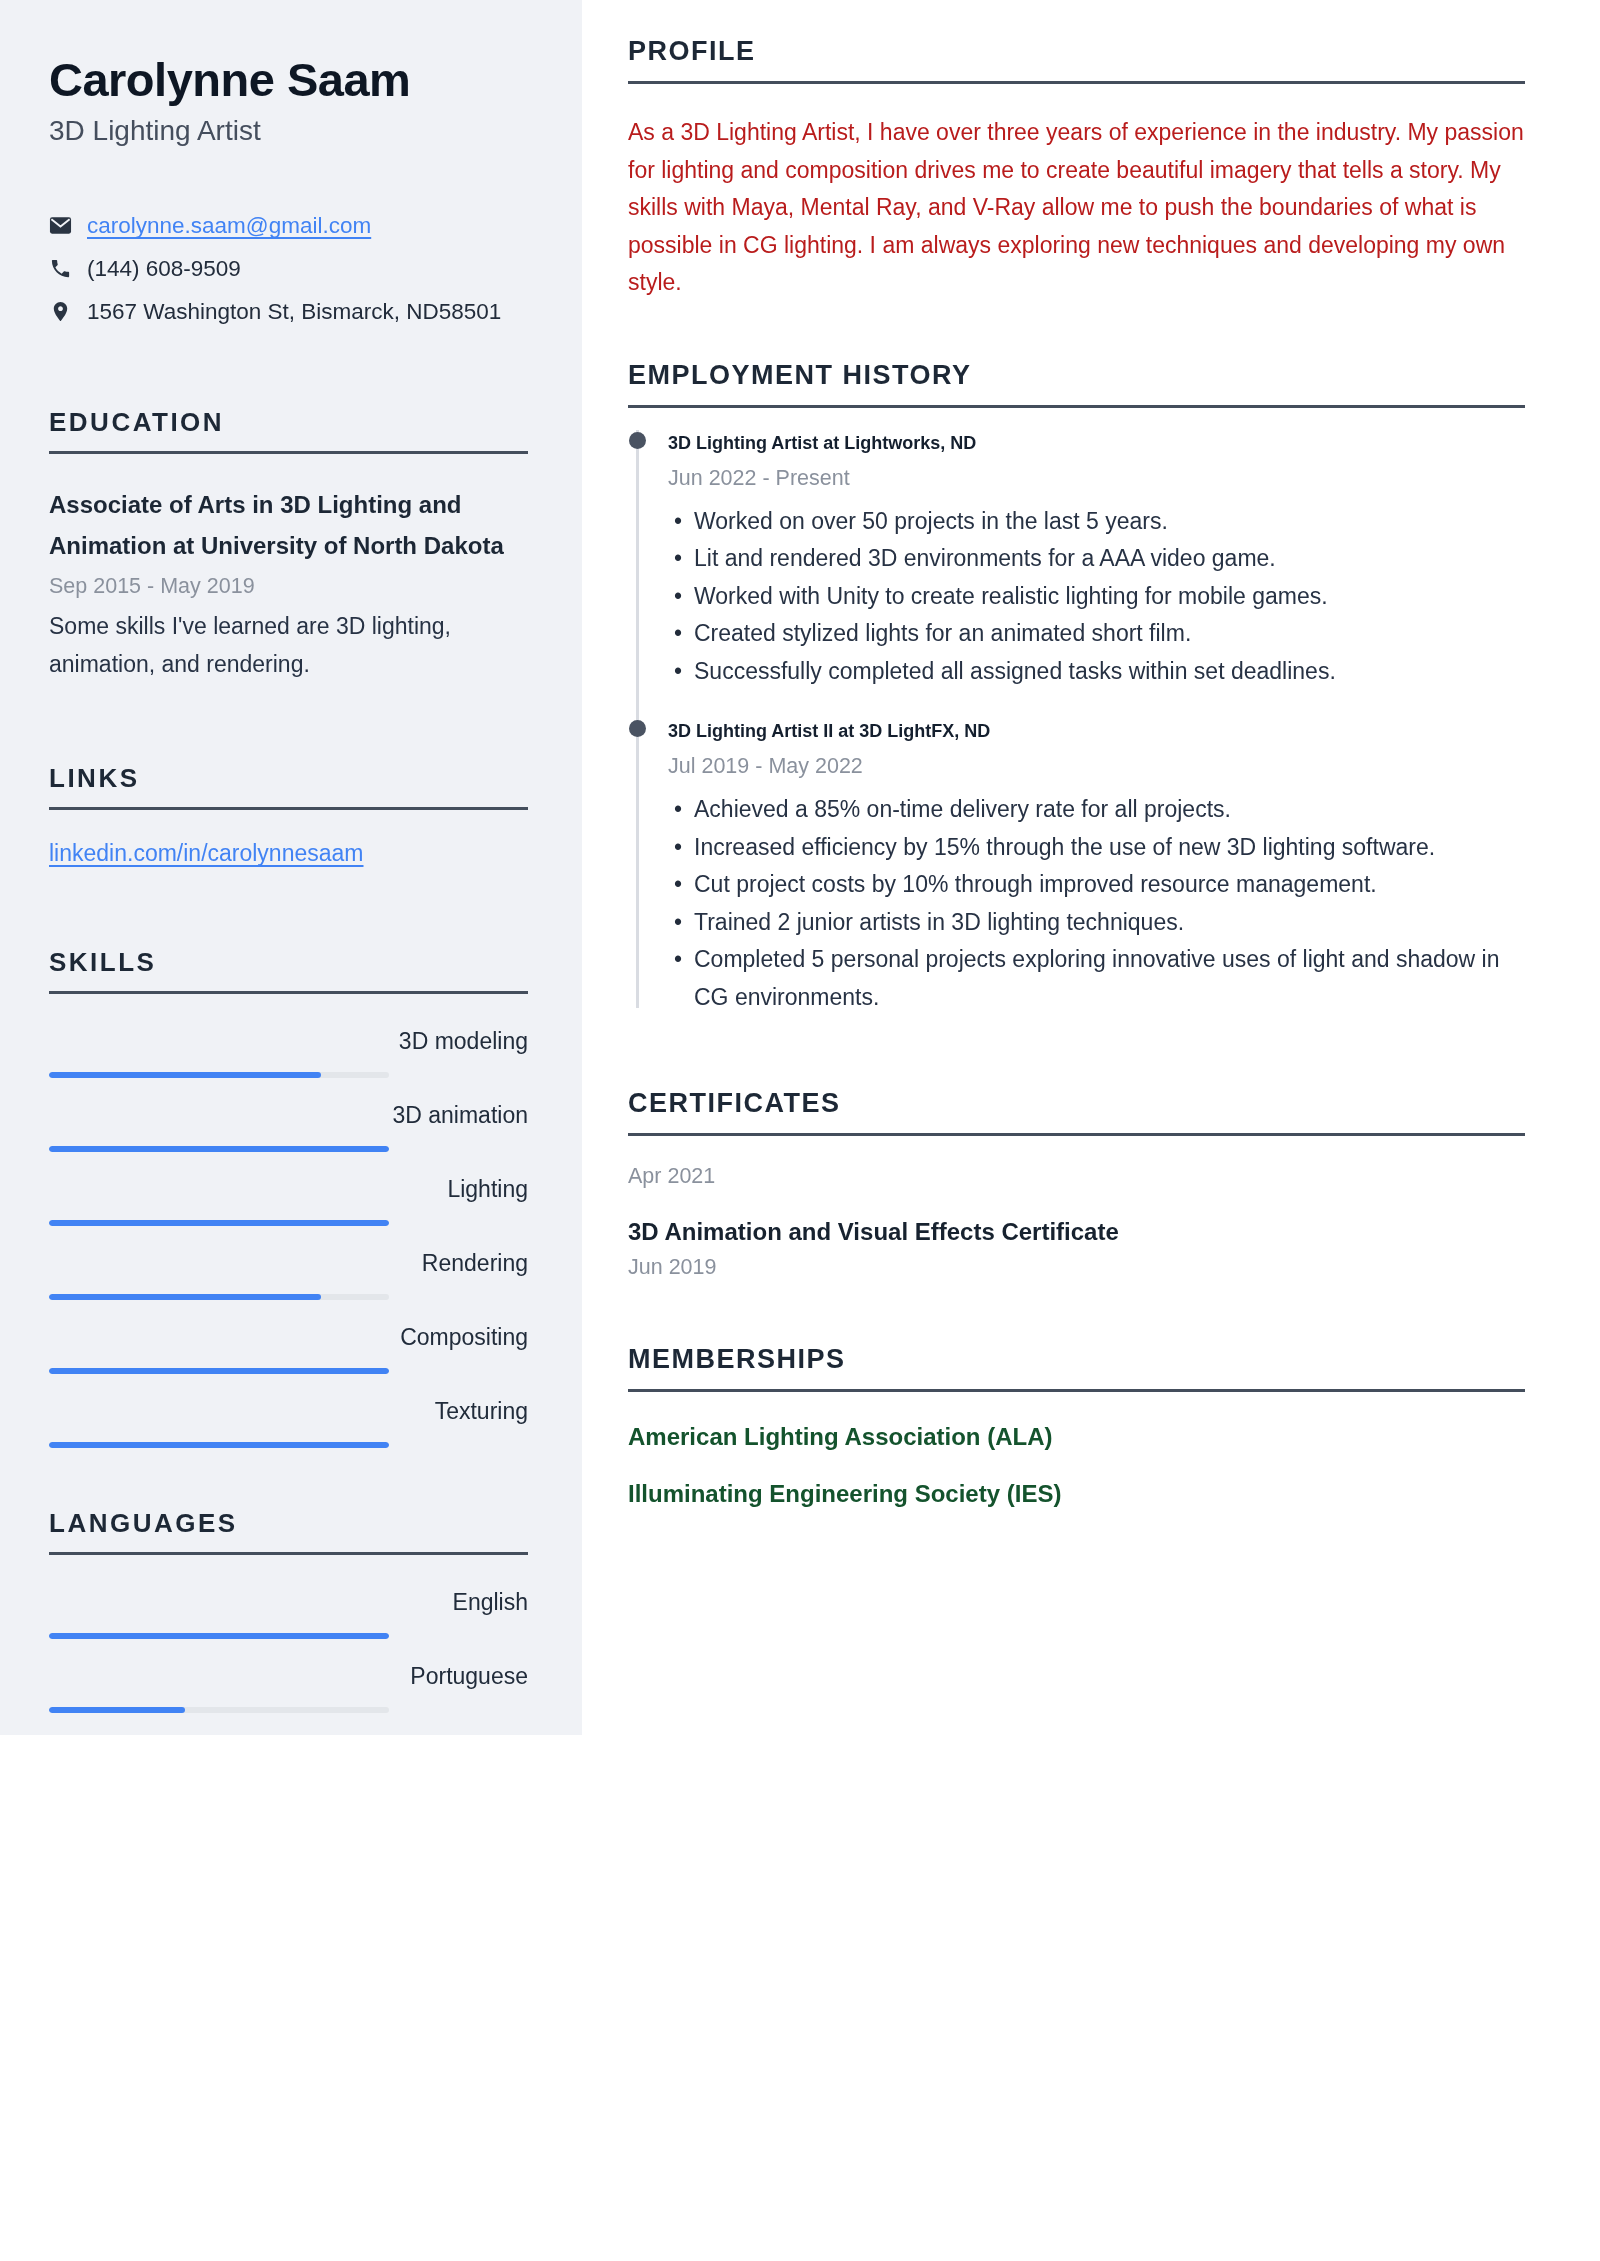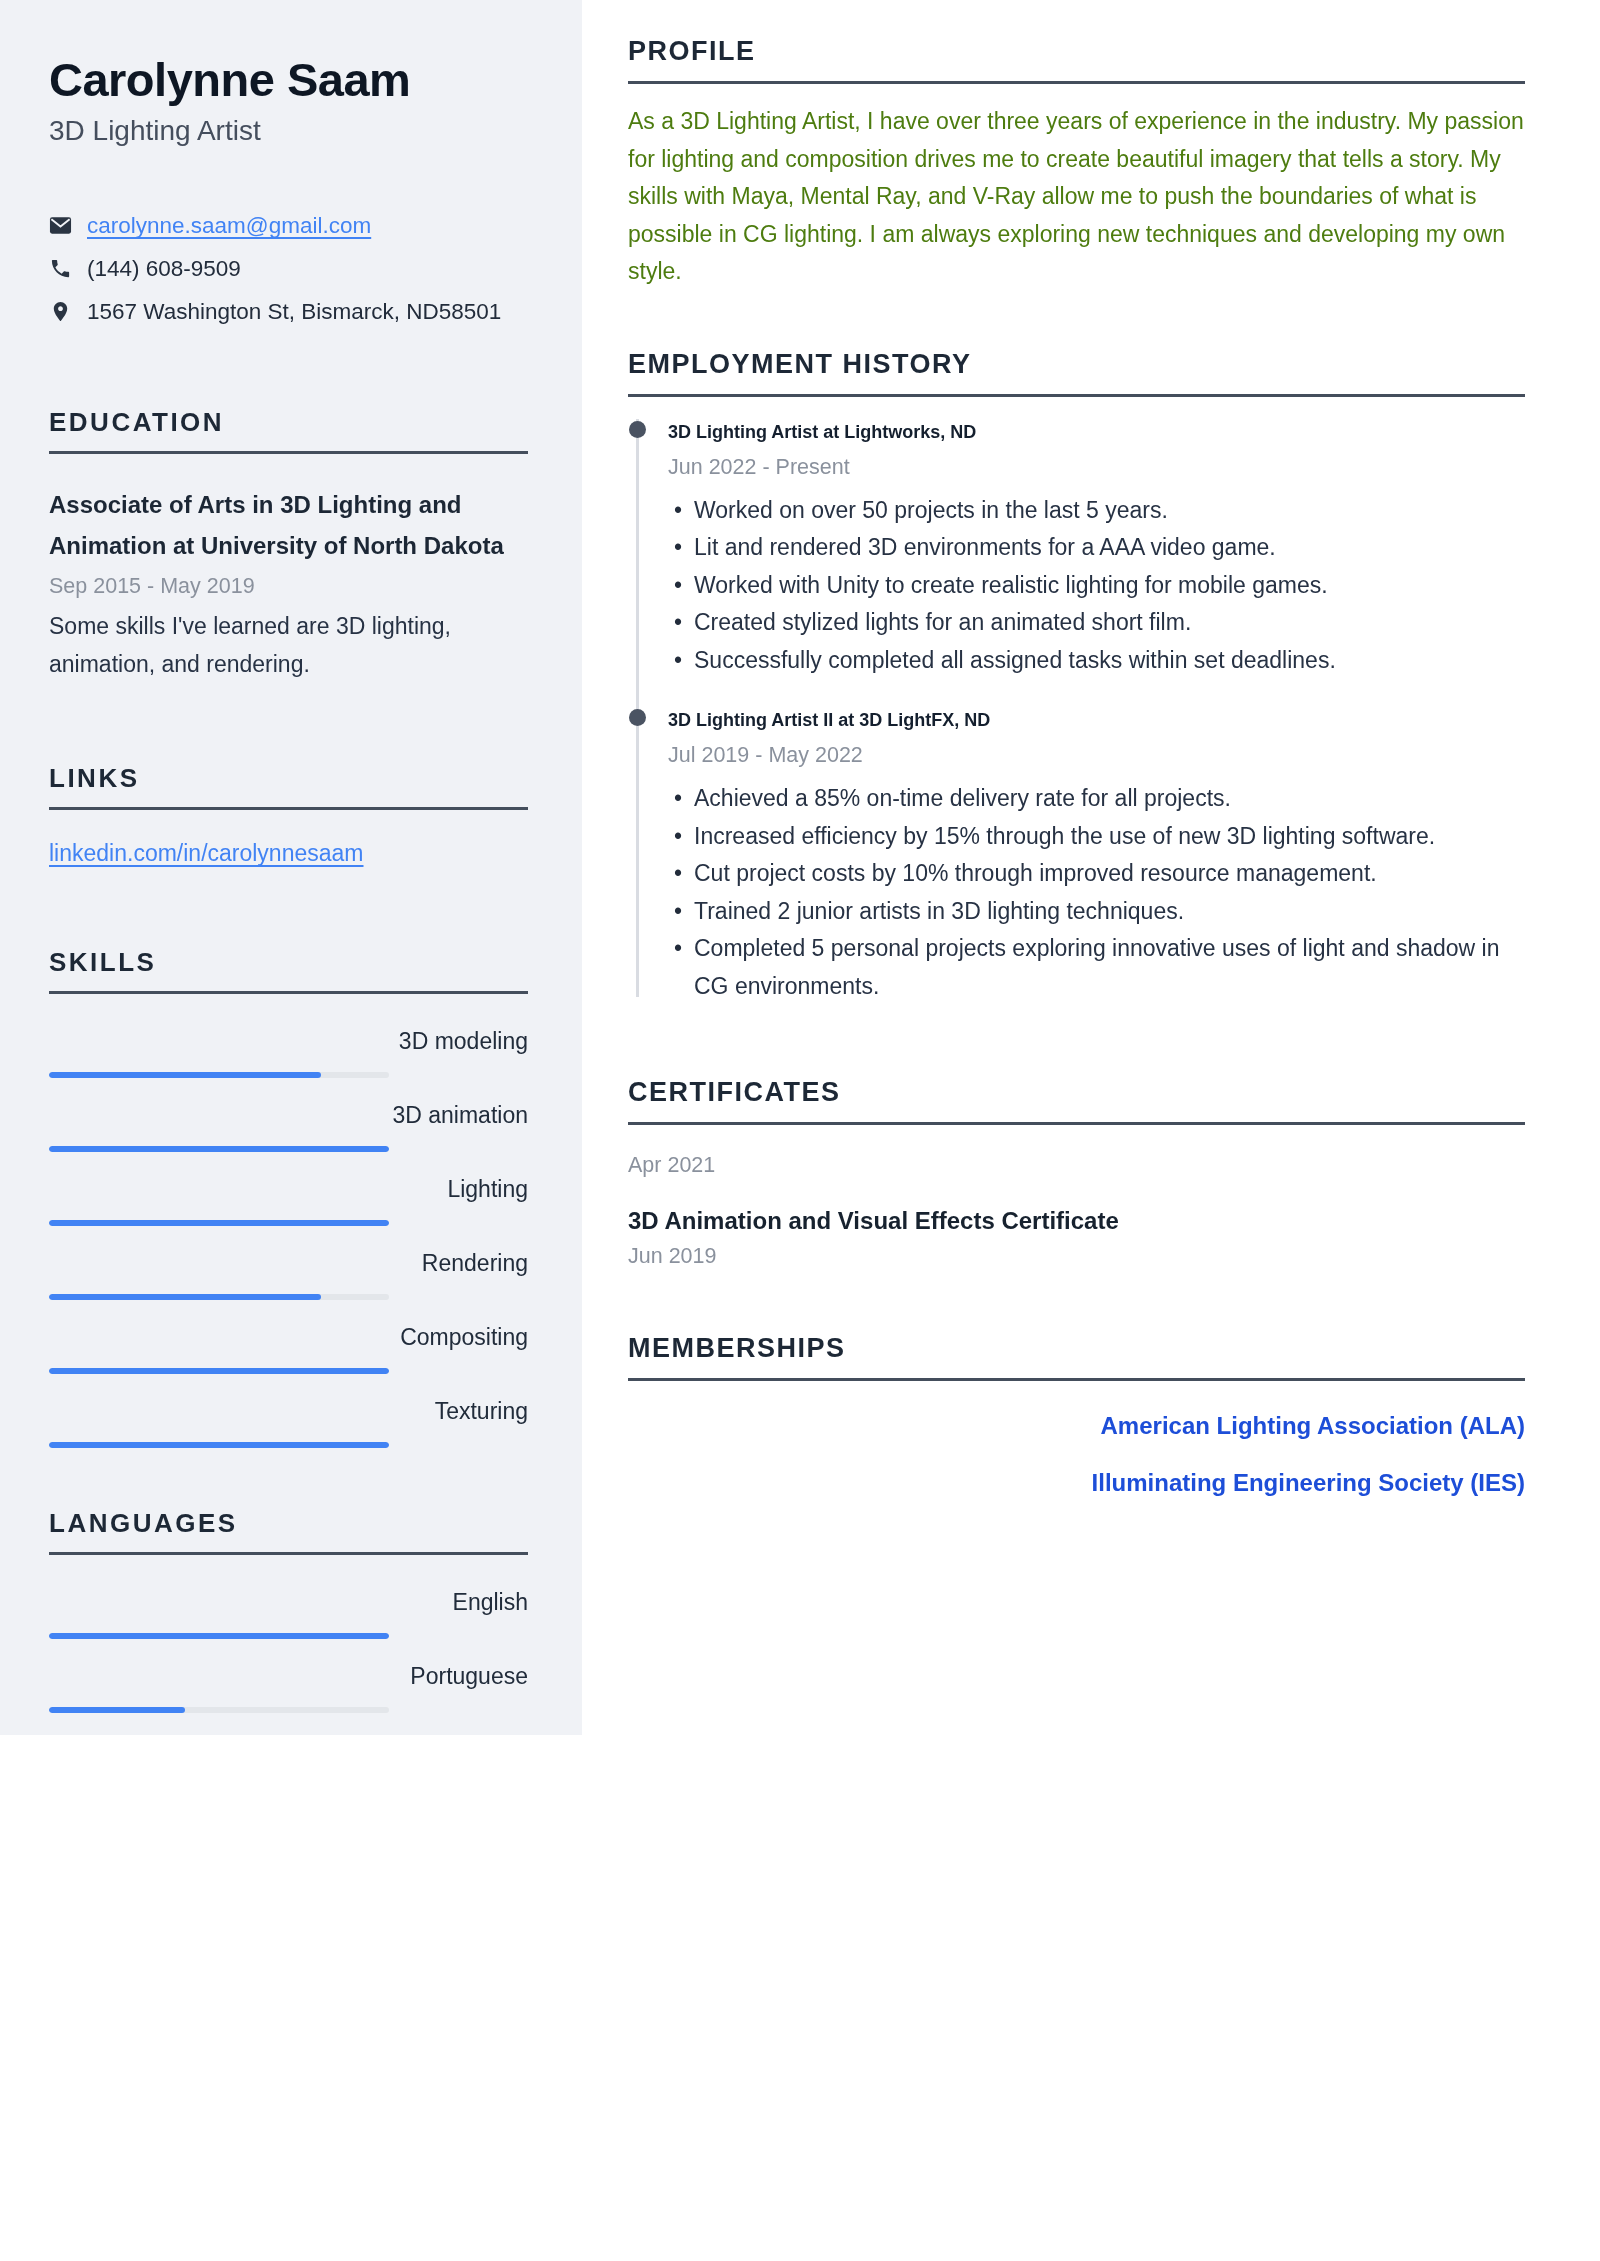--- a/index.html
+++ b/index.html
@@ -111,24 +111,24 @@
     padding:36px 75px 0 46px;
   }
   .main-heading{
     font-size:27px;
     font-weight:700;
     letter-spacing:1.5px;
     color:#1d2836;
   }
   .main .rule{margin-top:14px;}
   .profile-text{
-    margin-top:19px;
+    margin-top:30px;
     font-size:23px;
     line-height:37.5px;
-    color:#4d7c0f;
+    color:#b91c1c;
     max-width:905px;
   }
   .main-section{margin-top:58px;}
   .jobs{
     position:relative;
     margin-top:20px;
   }
   .timeline{
     position:absolute;
     left:8px; top:2px; bottom:8px;
@@ -182,24 +182,23 @@
   .cert-title{
     font-size:24px;
     font-weight:700;
     color:#17222f;
     line-height:30px;
   }
   .member-list{margin-top:30px;}
   .member-item{
     font-size:24px;
     font-weight:700;
-    color:#1d4ed8;
+    color:#14532d;
     line-height:30px;
     margin-bottom:27px;
-    text-align:right;
   }
 </style>
 </head>
 <body>
 
 <div class="page">
 
   <aside class="sidebar">
 
     <h1 class="name">Carolynne Saam</h1>

